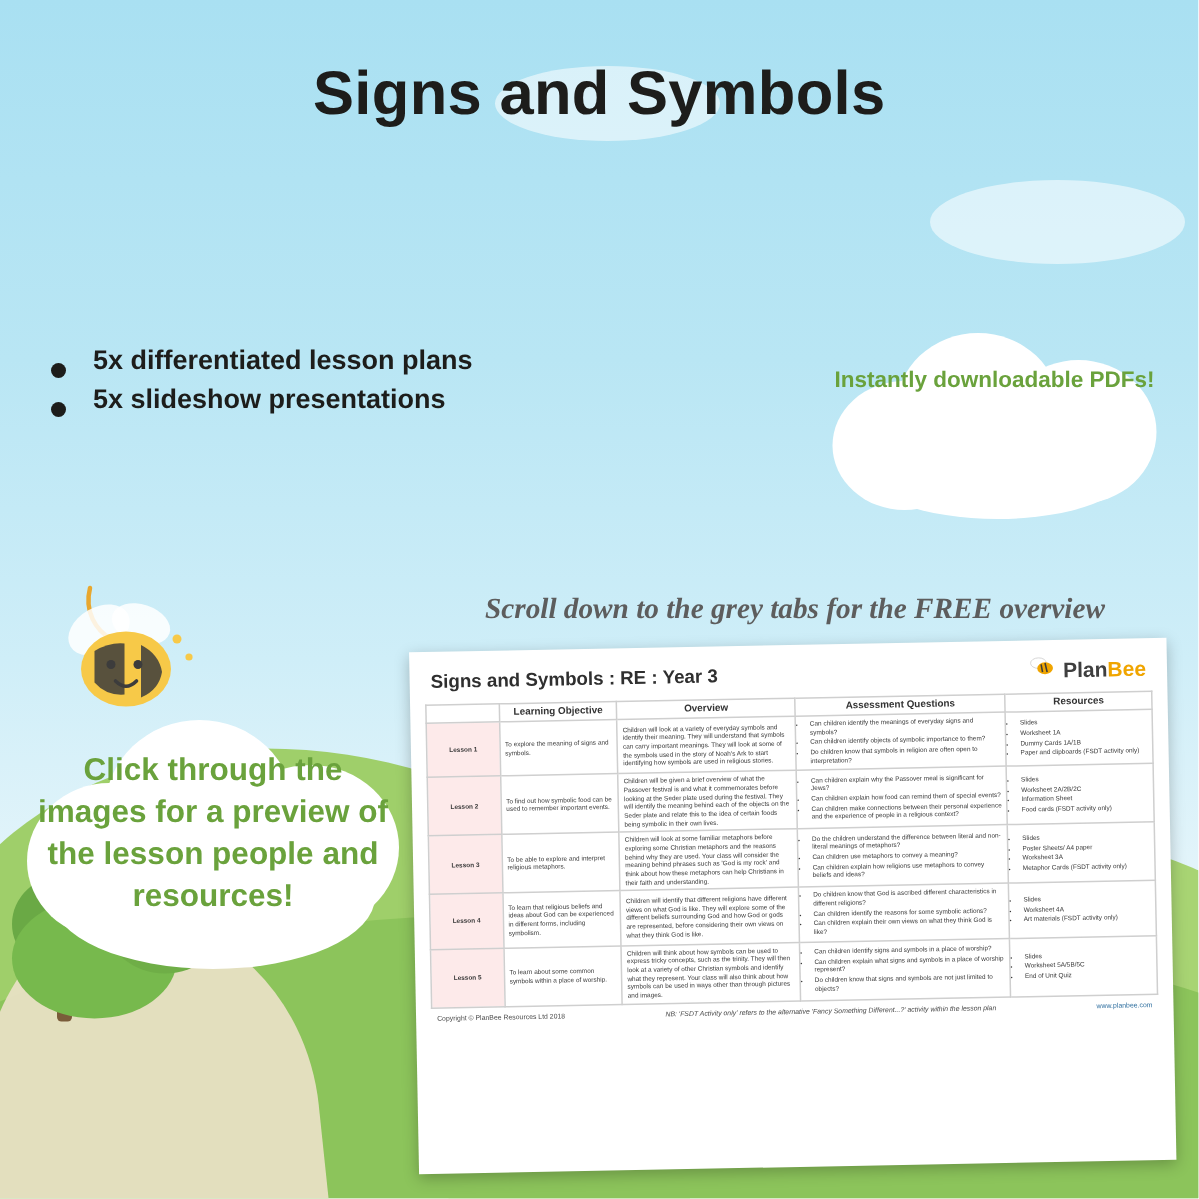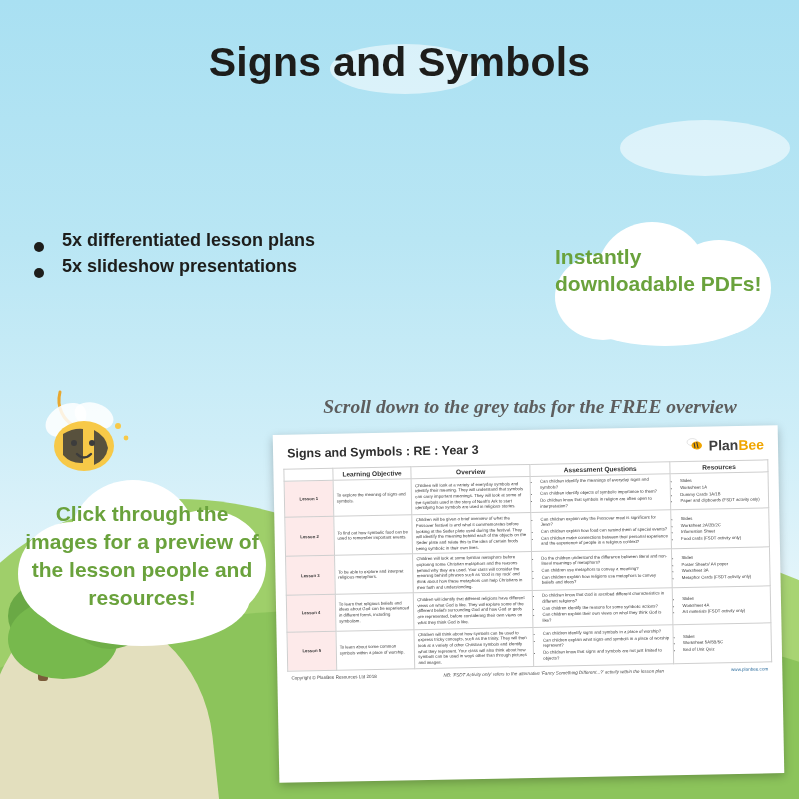--- a/index.html
+++ b/index.html
@@ -152,22 +152,22 @@
   }
   .cloud-badge .p1 { left: 0;   top: 36px; width: 96px;  height: 86px; }
   .cloud-badge .p2 { left: 42px; top: 4px;  width: 110px; height: 104px; }
   .cloud-badge .p3 { left: 112px; top: 22px; width: 104px; height: 96px; }
   .cloud-badge .p4 { left: 20px; top: 60px; width: 180px; height: 68px; }
   .cloud-badge .txt {
     position: absolute;
     left: 0;
     top: 26px;
     width: 216px;
-    text-align: left;
-    font-size: 21px;
+    text-align: center;
+    font-size: 15px;
     font-weight: bold;
     line-height: 1.28;
     color: #6aa23c;
     z-index: 3;
   }
 
   
   .cloud-left {
     position: absolute;
     left: 18px;

